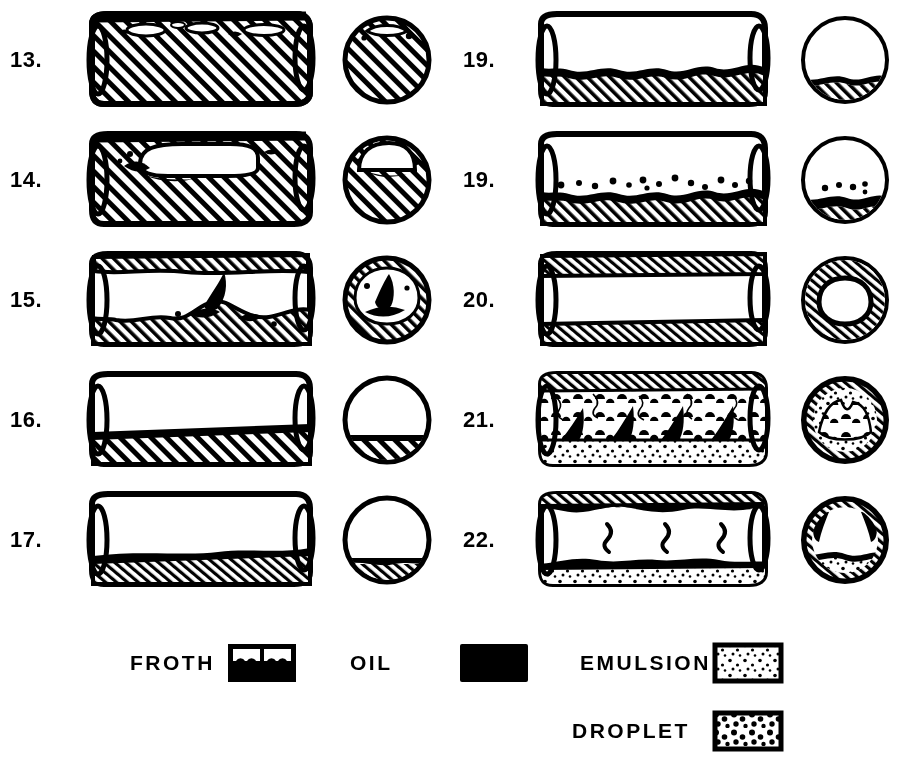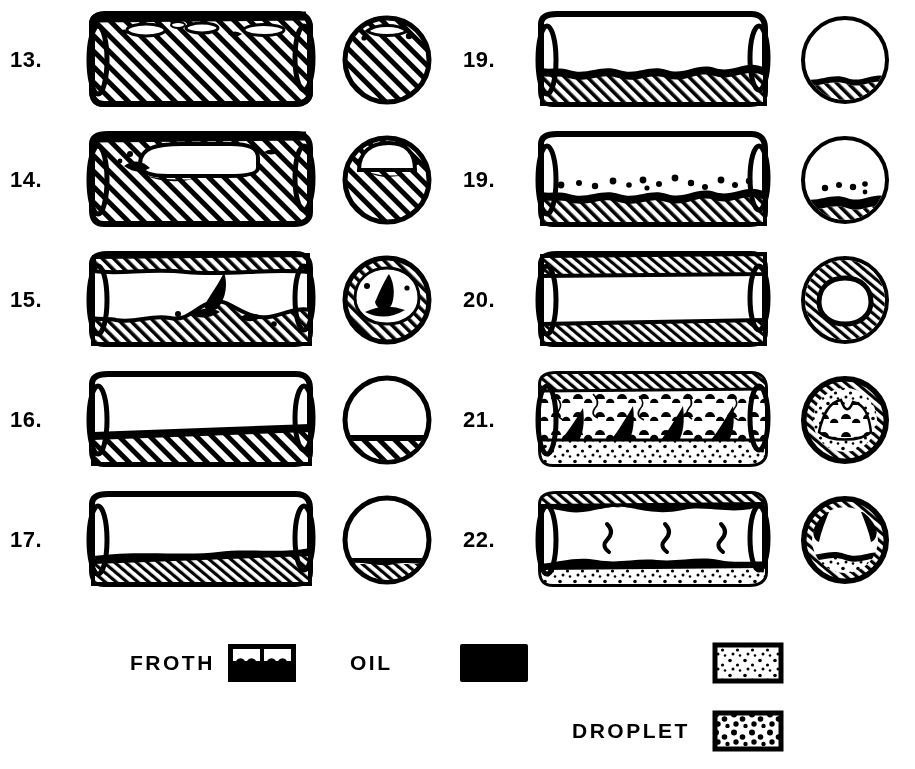--- a/index.html
+++ b/index.html
@@ -504,20 +504,21 @@
               <path d="M10 19 a5 5 0 0 1 9 0 z"></path>
               <path d="M21 19 a5 5 0 0 1 9 0 z"></path>
               <path d="M41 19 a5 5 0 0 1 9 0 z"></path>
               <path d="M52 19 a5 5 0 0 1 9 0 z"></path>
             </g>
           </svg>
         </div>
       </div>
 
       <div class="lg-item c3">
+        <span class="lg-label">EMULSION</span>
         <div class="lg-sw">
           <svg viewBox="0 0 72 42" width="72" height="42">
             <rect x="3" y="3" width="66" height="36" fill="url(#pEmul)" stroke="#000" stroke-width="5"></rect>
           </svg>
         </div>
       </div>
 
     </div>
 
     <div class="lg-row r2">

